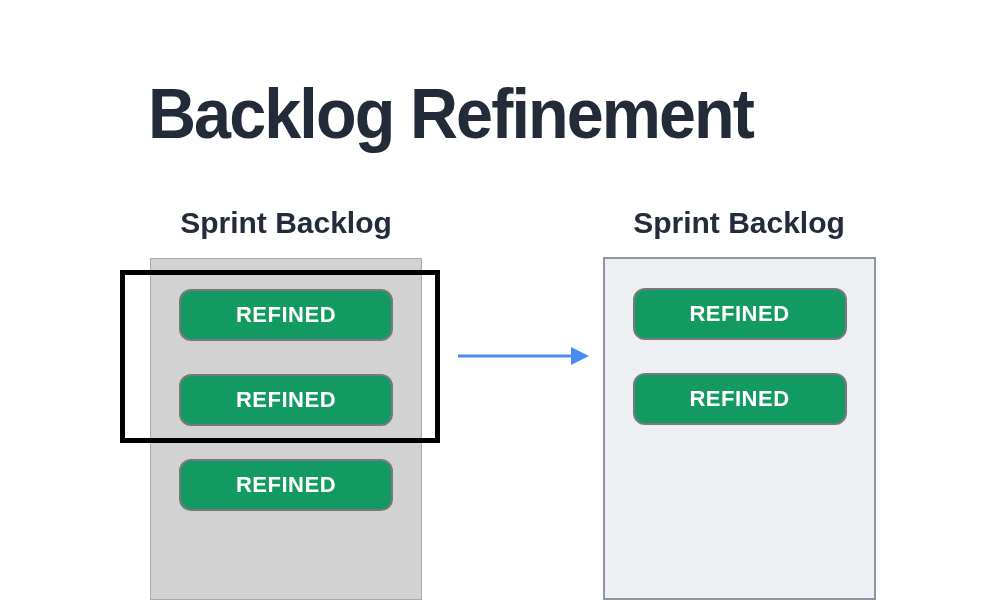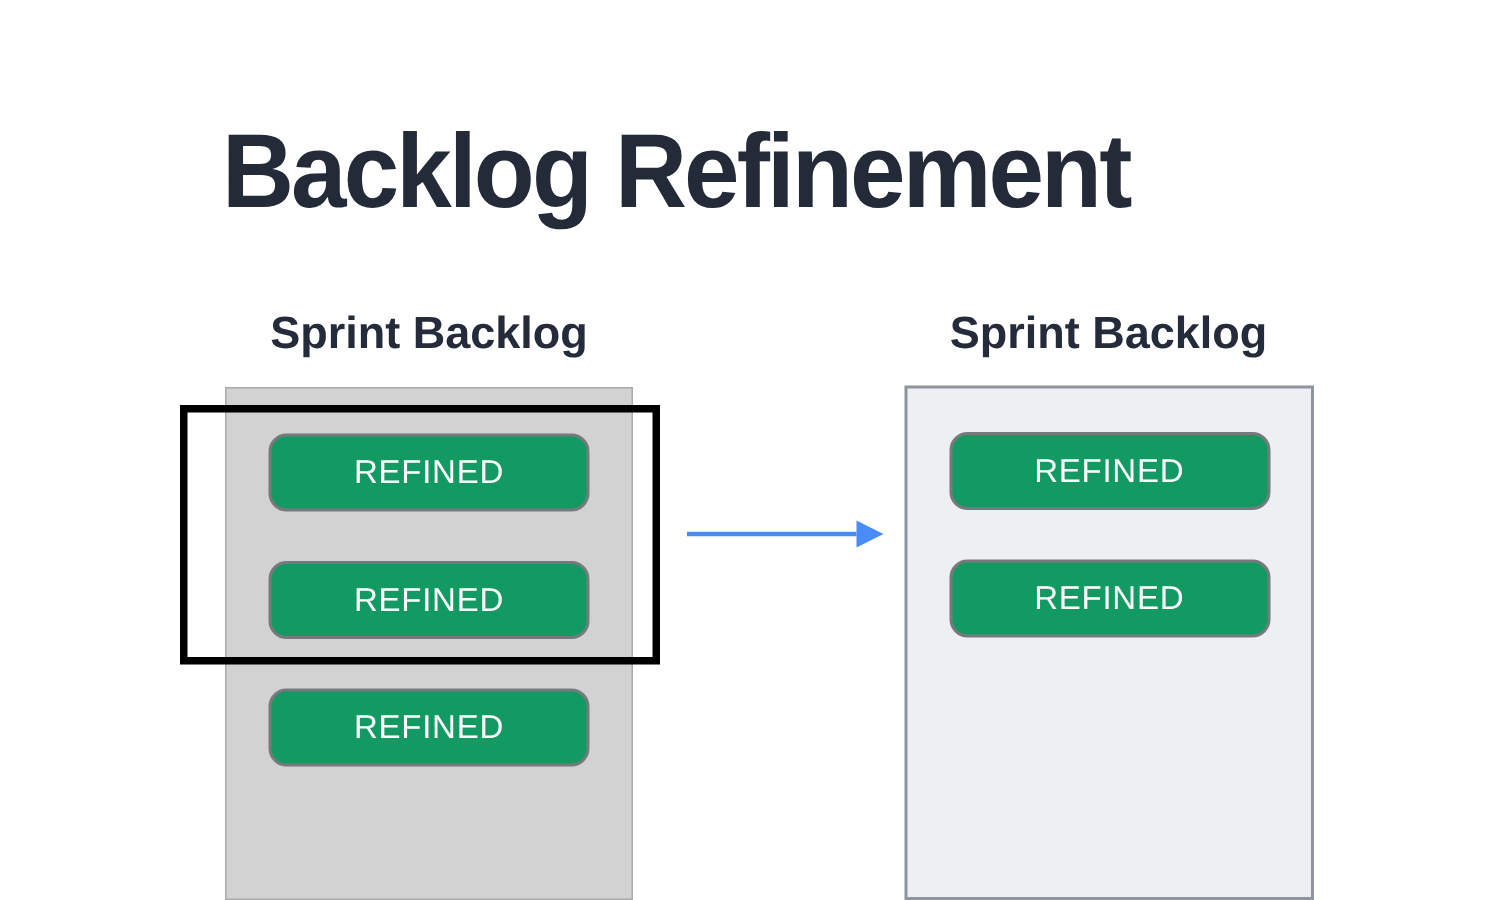--- a/index.html
+++ b/index.html
@@ -60,21 +60,21 @@
     width: 214px;
     height: 52px;
     flex: 0 0 52px;
     border: 2px solid #777a7d;
     border-radius: 12px;
     display: flex;
     align-items: center;
     justify-content: center;
     color: #ffffff;
     font-size: 22px;
-    font-weight: 400;
+    font-weight: 700;
     letter-spacing: 0.5px;
   }
   .item.refined { background: #129a62; }
   .item.in-refinement { background: #6b6ce1; }
 
   .highlight-rect {
     position: absolute;
     left: 120px; top: 270px;
     width: 320px; height: 173px;
     border: 5px solid #000000;

